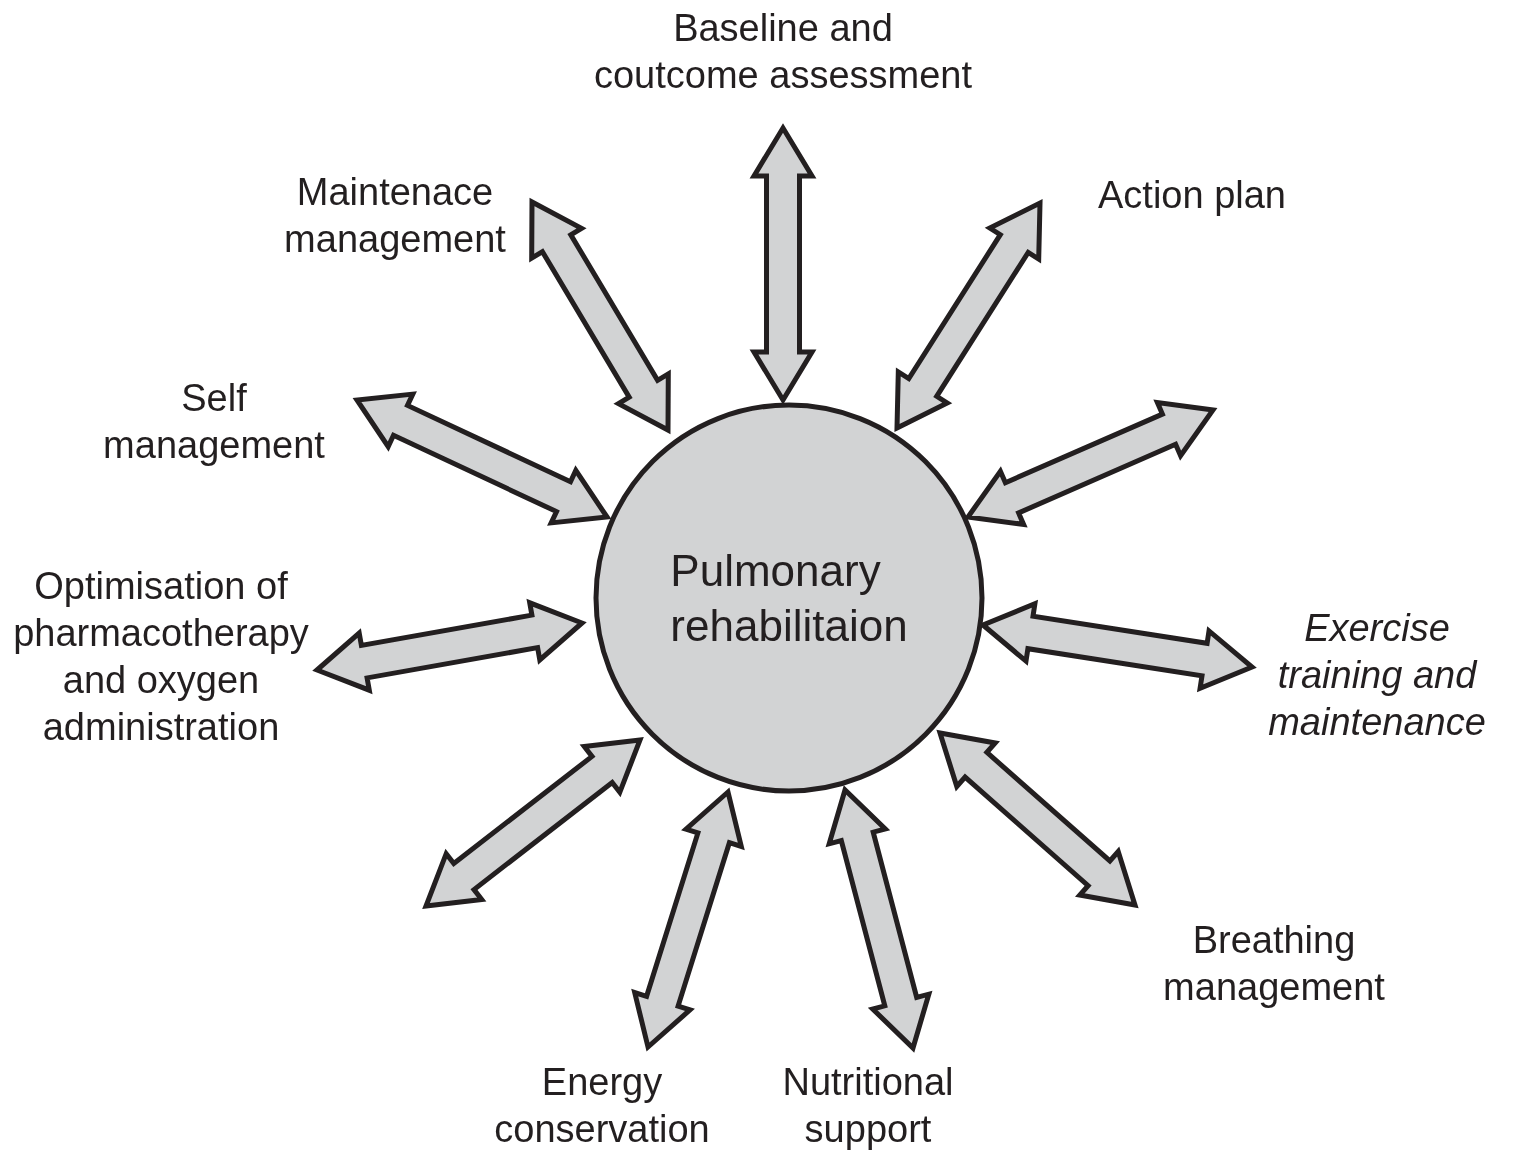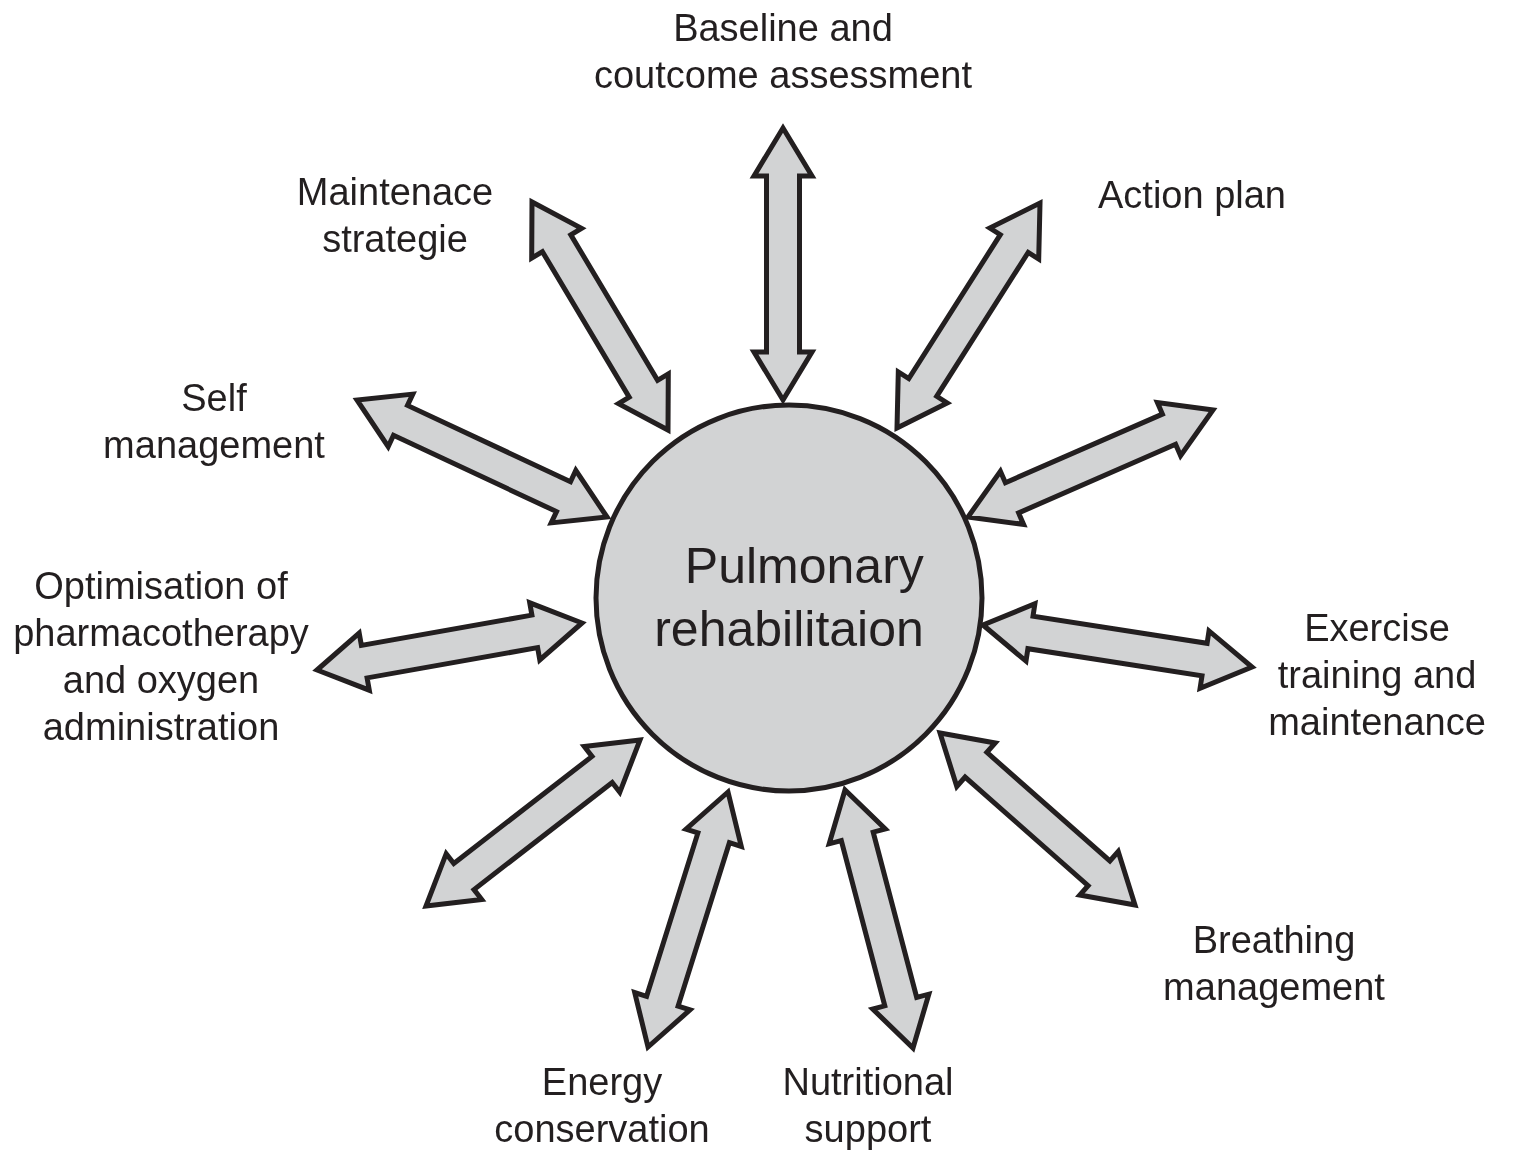--- a/index.html
+++ b/index.html
@@ -19,22 +19,22 @@
     text-align: center;
     font-size: 38px;
     line-height: 1.24;
     color: #231f20;
     letter-spacing: 0px;
   }
   .hub-text {
     position: absolute;
     transform: translate(-50%, -50%);
     white-space: pre-line;
-    text-align: right;
-    font-size: 50px;
+    text-align: left;
+    font-size: 44px;
     line-height: 1.26;
     color: #231f20;
   }
 </style>
 </head>
 <body>
 
 <div class="canvas">
 
   <svg width="1521" height="1155" viewBox="0 0 1521 1155">
@@ -56,21 +56,21 @@
 
   <div class="hub-text" style="left:789px; top:598px;">Pulmonary
 rehabilitaion</div>
 
   <div class="label" style="left:783px; top:52px;">Baseline and
 coutcome assessment</div>
 
   <div class="label" style="left:1192px; top:196px;">Action plan</div>
 
 
-  <div class="label" style="left:1377px; top:676px;">Exercise
+  <div class="label" style="left:1377px; top:676px;font-style:italic;">Exercise
 training and
 maintenance</div>
 
   <div class="label" style="left:1274px; top:964px;">Breathing
 management</div>
 
   <div class="label" style="left:868px; top:1106px;">Nutritional
 support</div>
 
   <div class="label" style="left:602px; top:1106px;">Energy
@@ -79,15 +79,15 @@
 
   <div class="label" style="left:161px; top:657px;">Optimisation of
 pharmacotherapy
 and oxygen
 administration</div>
 
   <div class="label" style="left:214px; top:404px;margin-top:18px;">Self
 management</div>
 
   <div class="label" style="left:395px; top:216px;">Maintenace
-strategie</div>
+management</div>
 
 </div>
 
 </body></html>

